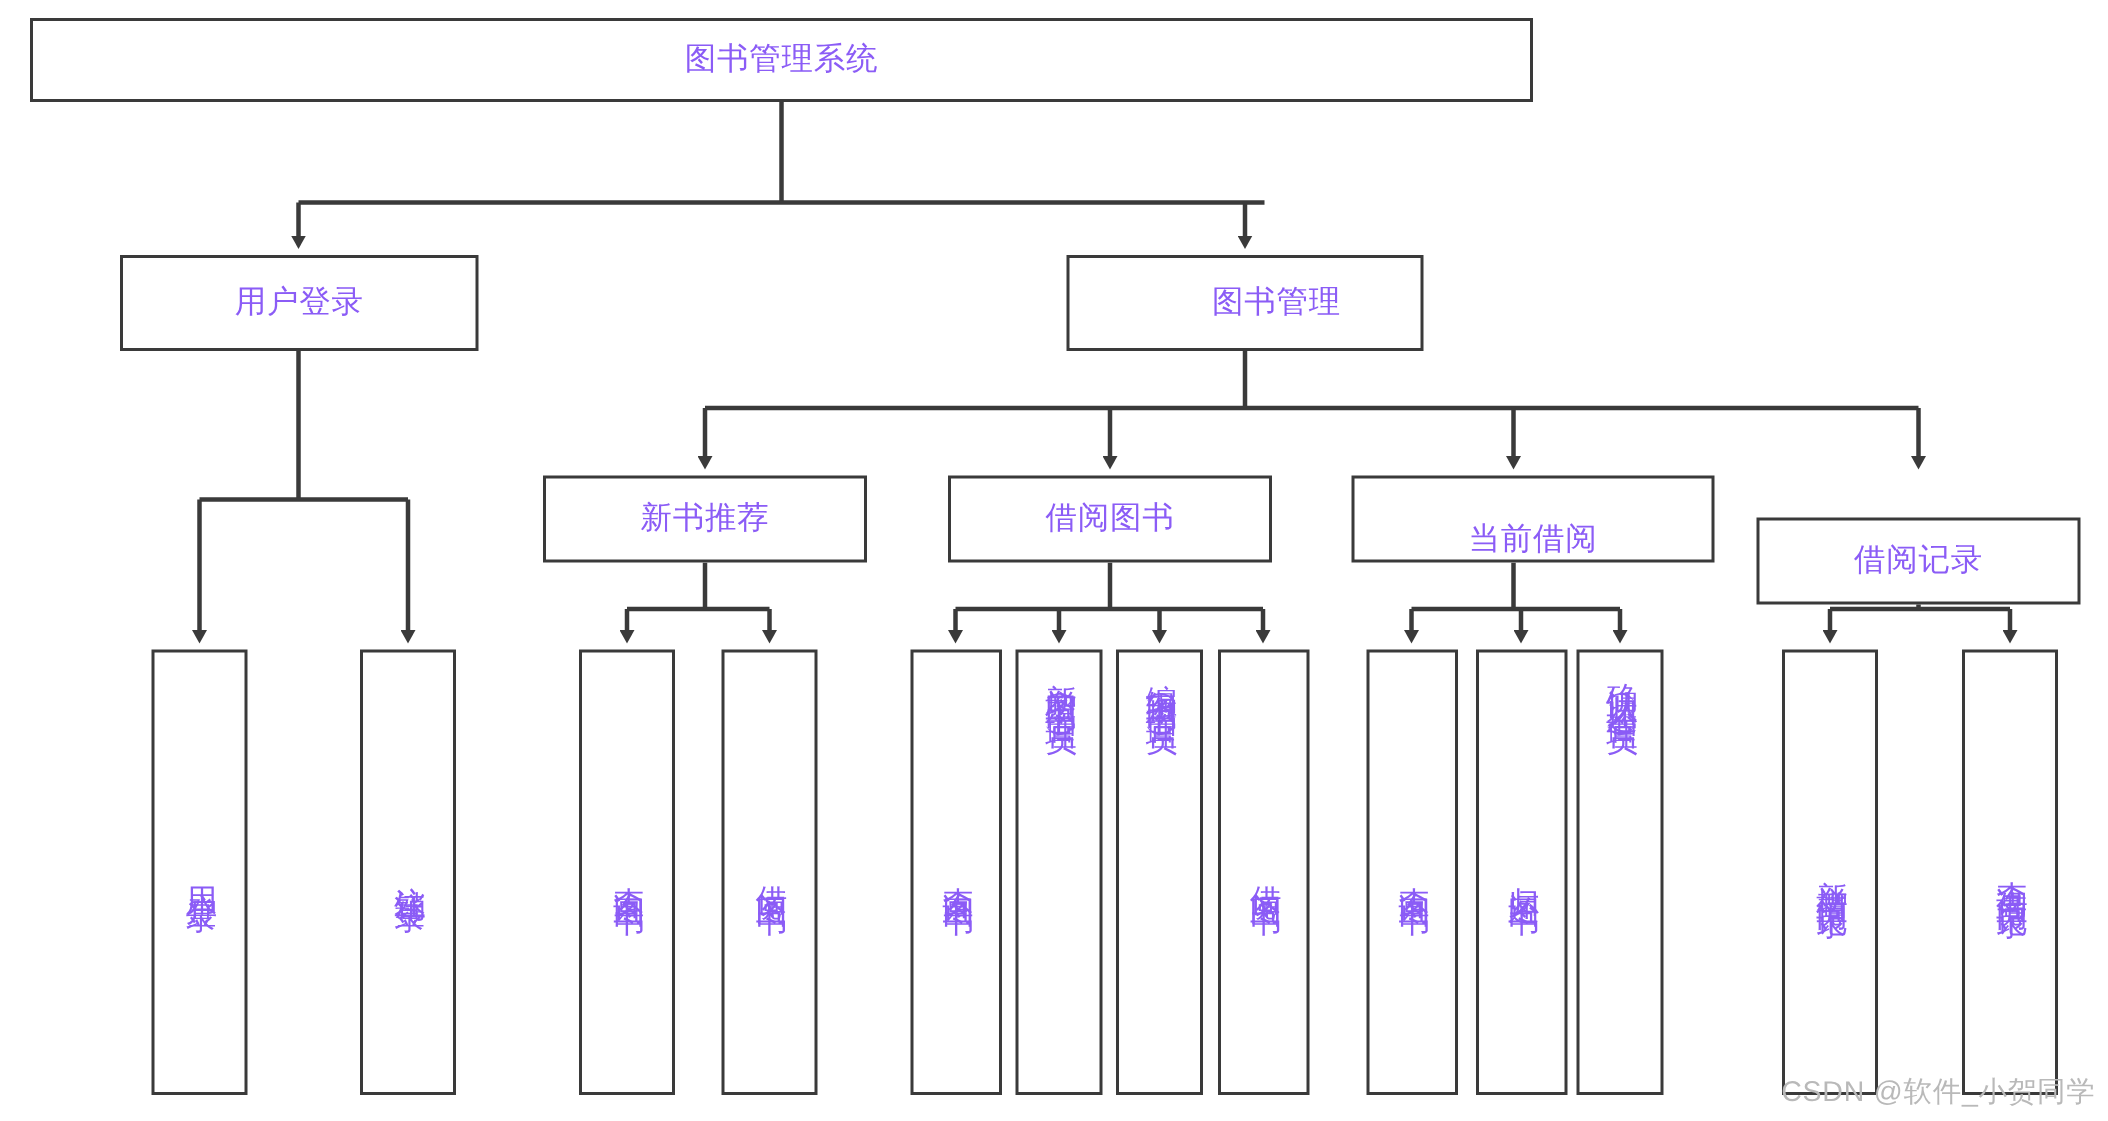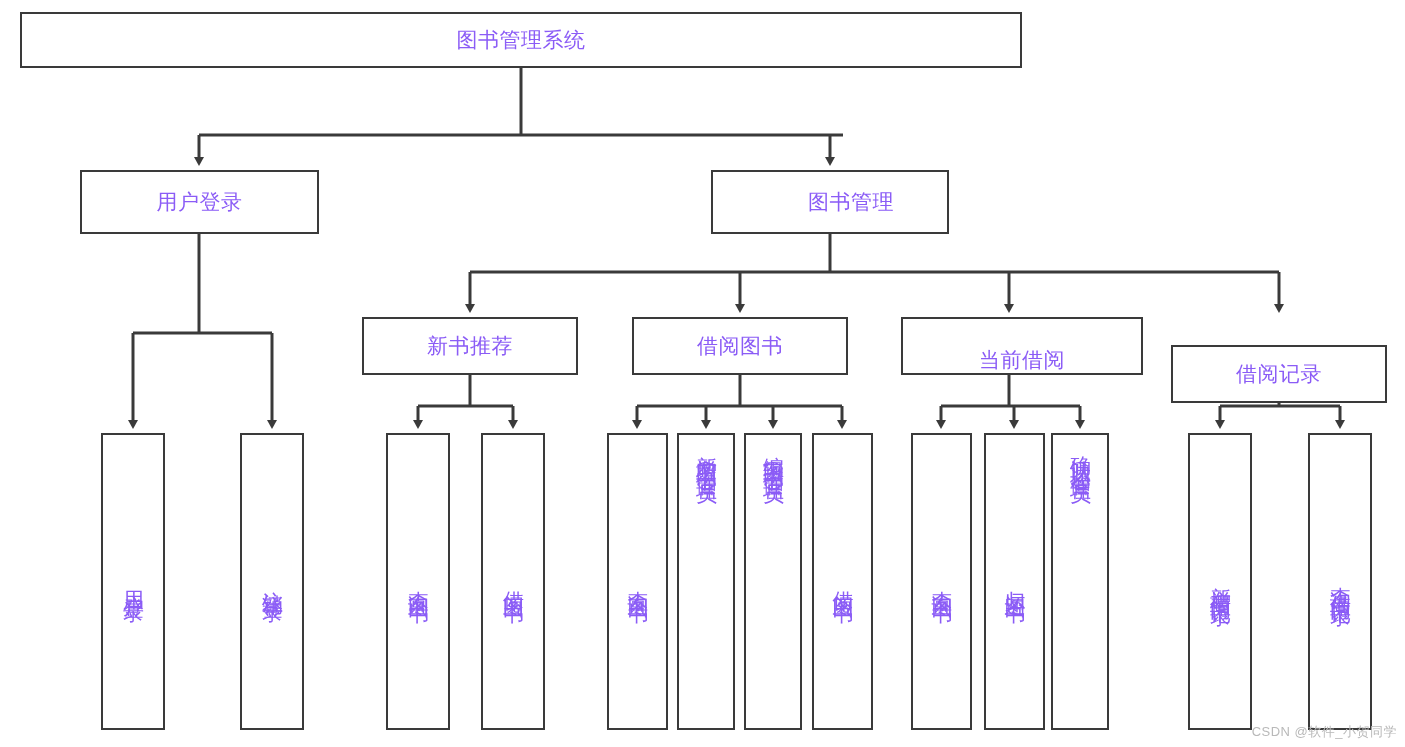--- a/index.html
+++ b/index.html
@@ -56,21 +56,21 @@
   .node.v.top .vtext {
     align-self: flex-start;
   }
   .node.h .htext {
     white-space: nowrap;
   }
   #watermark {
     position: absolute;
     right: 8px;
     bottom: 6px;
-    font-size: 13px;
+    font-size: 19px;
     color: #b9b9b9;
     white-space: nowrap;
     letter-spacing: 0.5px;
   }
 </style>
 </head>
 <body>
 
 <div id="canvas">
 

